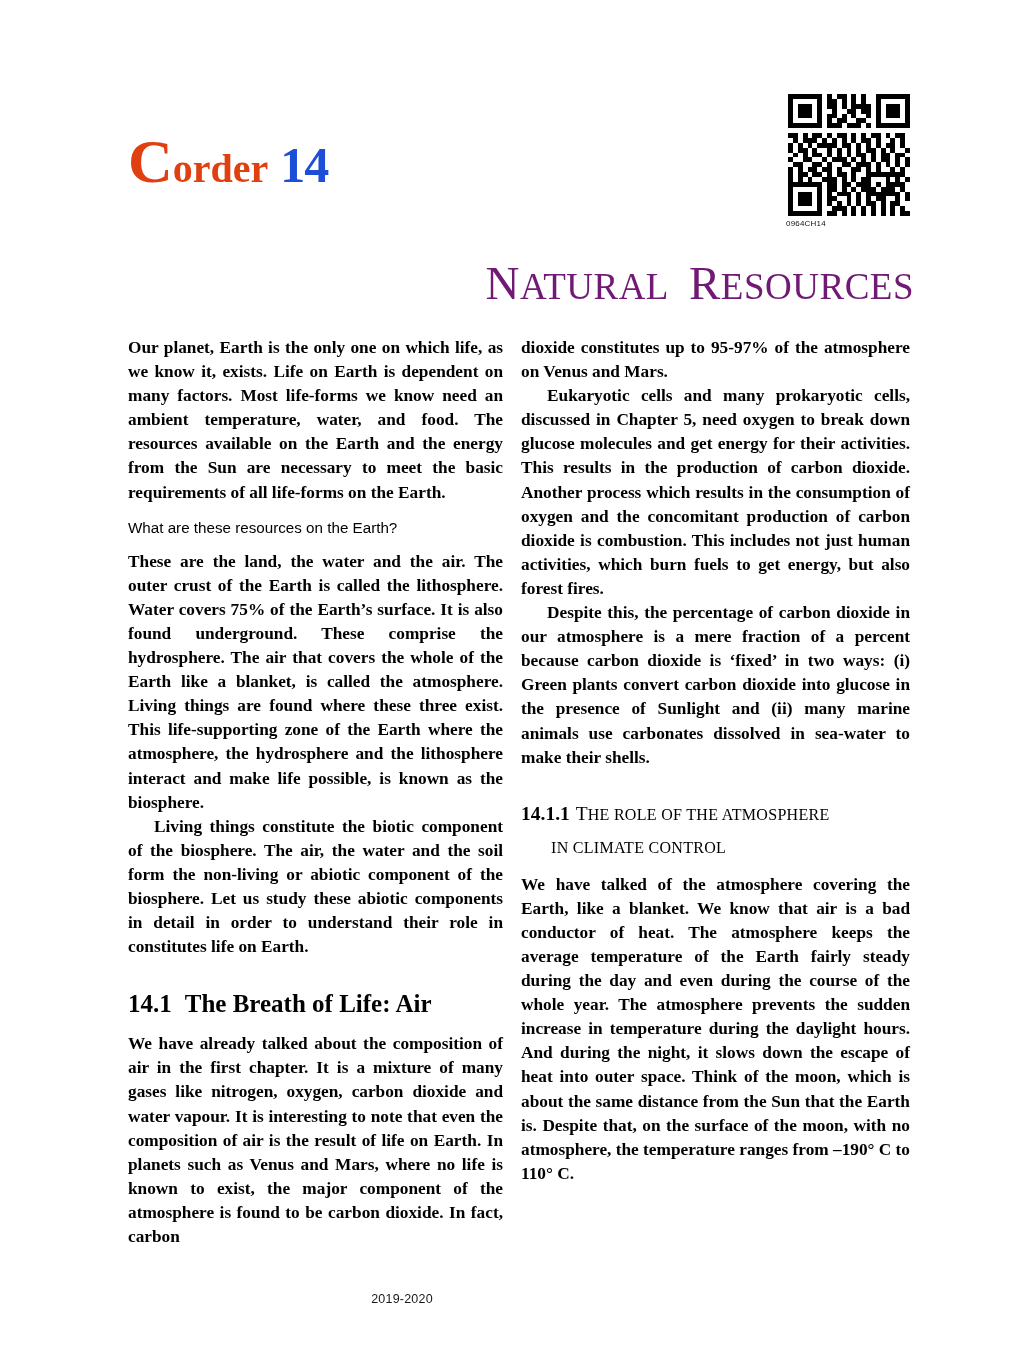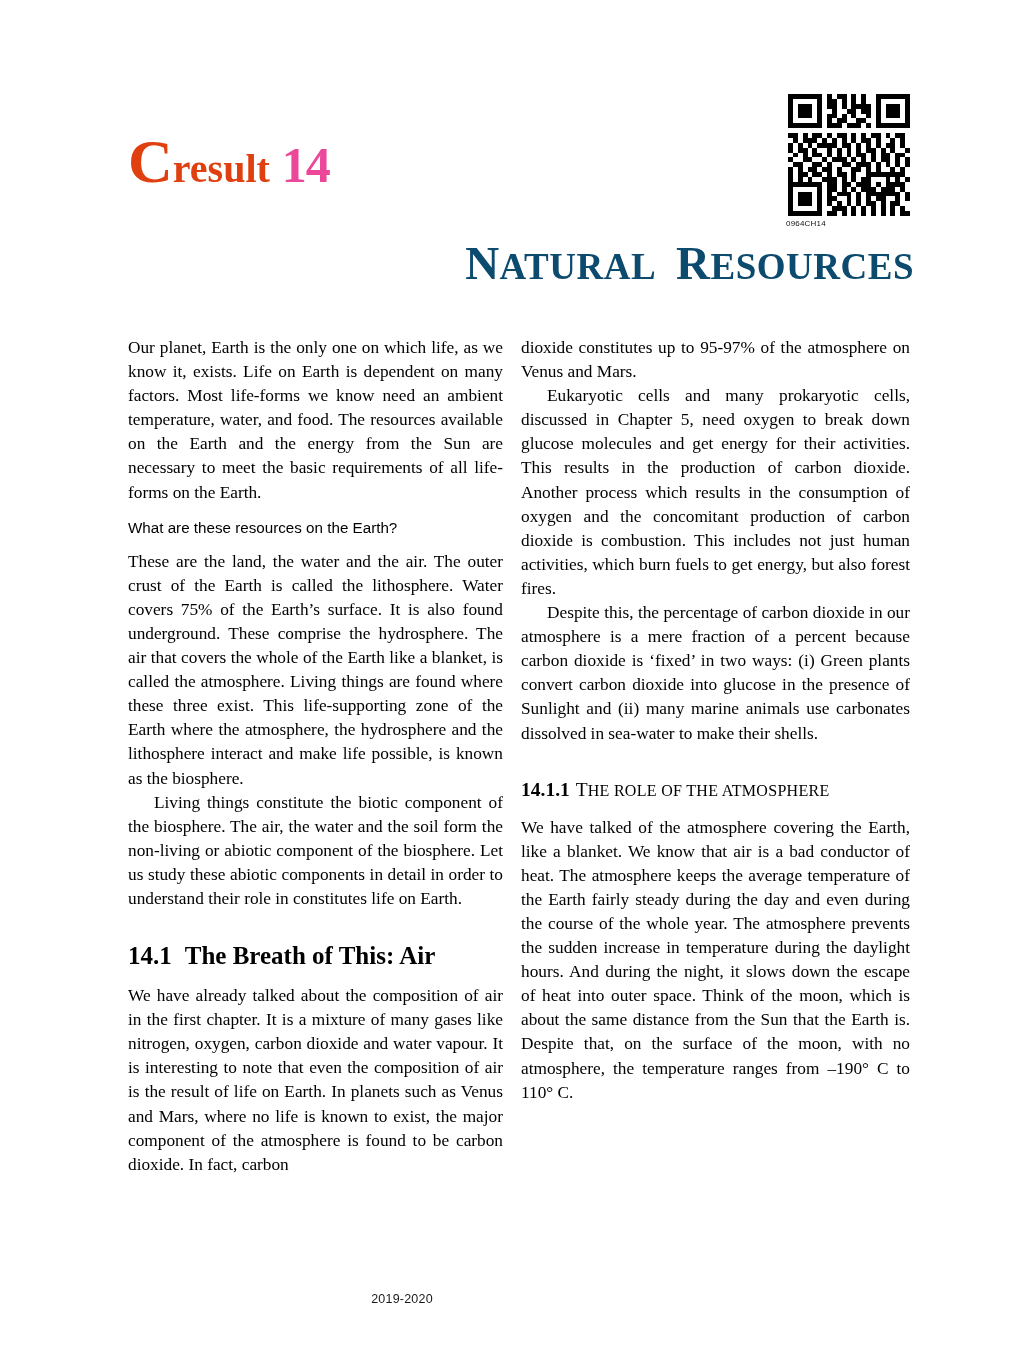--- a/index.html
+++ b/index.html
@@ -38,33 +38,33 @@
     color: #E0400F;
     letter-spacing: 0px;
   }
   #chapter-label .word-chapter .cap {
     font-size: 62px;
   }
   #chapter-label .word-chapter .rest {
     font-size: 40px;
   }
   #chapter-label .chapter-number {
-    color: #ec4899;
+    color: #1d4ed8;
     font-size: 50px;
     margin-left: 12px;
     letter-spacing: -1px;
   }
 
   #chapter-title {
     position: absolute;
     right: 96px;
-    top: 236px;
-    color: #0c4a6e;
-    font-family: "Liberation Serif", serif;
-    font-weight: bold;
+    top: 256px;
+    color: #701a75;
+    font-family: "Liberation Serif", serif;
+    font-weight: normal;
     font-size: 39px;
     letter-spacing: 0.5px;
     white-space: nowrap;
   }
   #chapter-title .cap {
     font-size: 47px;
   }
   #chapter-title .sc {
     font-size: 37px;
   }
@@ -115,20 +115,21 @@
   }
 
   p.para {
     margin: 0;
     font-family: "Liberation Serif", serif;
     font-size: 17.3px;
     line-height: 24.1px;
     text-align: justify;
     text-justify: inter-word;
     hyphens: none;
+    font-weight: bold;
   }
   p.para.indent {
     text-indent: 26px;
   }
   p.para + p.para {
     margin-top: 0px;
   }
 
   p.question {
     margin: 13px 0 12px 0;
@@ -189,21 +190,21 @@
     color: #1a1a1a;
     letter-spacing: 0.2px;
   }
 </style>
 </head>
 <body>
 
 <div id="page-header">
 
   <div id="chapter-label">
-    <span class="word-chapter"><span class="cap">C</span><span class="rest">result</span></span><span class="chapter-number">14</span>
+    <span class="word-chapter"><span class="cap">C</span><span class="rest">order</span></span><span class="chapter-number">14</span>
   </div>
 
   <div id="chapter-title"><span class="cap">N</span><span class="sc">ATURAL</span><span class="gap"></span><span class="cap">R</span><span class="sc">ESOURCES</span>
   </div>
 
   <div id="qr-block">
     <svg id="qr-code" viewBox="0 0 25 25" shape-rendering="crispEdges" aria-hidden="true">
       <rect x="0" y="0" width="25" height="25" fill="#ffffff"></rect>
       <g fill="#000000">
 
@@ -416,27 +417,27 @@
 
 </div>
 
 <div id="body-columns">
 
   <div class="column" id="column-left">
     <p class="para">Our planet, Earth is the only one on which life, as we know it, exists. Life on Earth is dependent on many factors. Most life-forms we know need an ambient temperature, water, and food. The resources available on the Earth and the energy from the Sun are necessary to meet the basic requirements of all life-forms on the Earth.</p>
     <p class="question">What are these resources on the Earth?</p>
     <p class="para">These are the land, the water and the air. The outer crust of the Earth is called the lithosphere. Water covers 75% of the Earth’s surface. It is also found underground. These comprise the hydrosphere. The air that covers the whole of the Earth like a blanket, is called the atmosphere. Living things are found where these three exist. This life-supporting zone of the Earth where the atmosphere, the hydrosphere and the lithosphere interact and make life possible, is known as the biosphere.</p>
     <p class="para indent">Living things constitute the biotic component of the biosphere. The air, the water and the soil form the non-living or abiotic component of the biosphere. Let us study these abiotic components in detail in order to understand their role in constitutes life on Earth.</p>
-    <h2 class="section-heading"><span class="num">14.1</span><span>The Breath of This: Air</span></h2>
+    <h2 class="section-heading"><span class="num">14.1</span><span>The Breath of Life: Air</span></h2>
     <p class="para">We have already talked about the composition of air in the first chapter. It is a mixture of many gases like nitrogen, oxygen, carbon dioxide and water vapour. It is interesting to note that even the composition of air is the result of life on Earth. In planets such as Venus and Mars, where no life is known to exist, the major component of the atmosphere is found to be carbon dioxide. In fact, carbon</p>
   </div>
 
   <div class="column" id="column-right">
     <p class="para">dioxide constitutes up to 95-97% of the atmosphere on Venus and Mars.</p>
     <p class="para indent">Eukaryotic cells and many prokaryotic cells, discussed in Chapter 5, need oxygen to break down  glucose molecules and get energy for their activities. This results in the production of carbon dioxide. Another process which results in the consumption of oxygen and the concomitant production of carbon dioxide is combustion. This includes not just human activities, which burn fuels to get energy, but also forest fires.</p>
     <p class="para indent">Despite this, the percentage of carbon dioxide in our atmosphere is a mere fraction of a percent because carbon dioxide is ‘fixed’ in two ways: (i) Green plants convert carbon dioxide into glucose in the presence of Sunlight and (ii) many marine animals use carbonates dissolved in sea-water to make their shells.</p>
-    <h3 class="subsection-heading"><span class="num">14.1.1</span><span class="sc-cap">T</span><span class="sc-small">HE ROLE OF THE ATMOSPHERE</span></h3>
+    <h3 class="subsection-heading"><span class="num">14.1.1</span><span class="sc-cap">T</span><span class="sc-small">HE ROLE OF THE ATMOSPHERE</span><span class="line2 sc-small">IN CLIMATE CONTROL</span></h3>
     <p class="para">We have talked of the atmosphere covering the Earth, like a blanket. We know that air is a bad conductor of heat. The atmosphere keeps the average temperature of the Earth fairly steady during the day and even during the course of the whole year. The atmosphere prevents the sudden increase in temperature during the daylight hours. And during the night, it slows down the escape of heat into outer space. Think of the moon, which is about the same distance from the Sun that the Earth is. Despite that, on the surface of the moon, with no atmosphere, the temperature ranges from –190° C to 110° C.</p>
   </div>
 
 </div>
 
 <div id="page-footer">2019-2020</div>
 
 </body></html>

